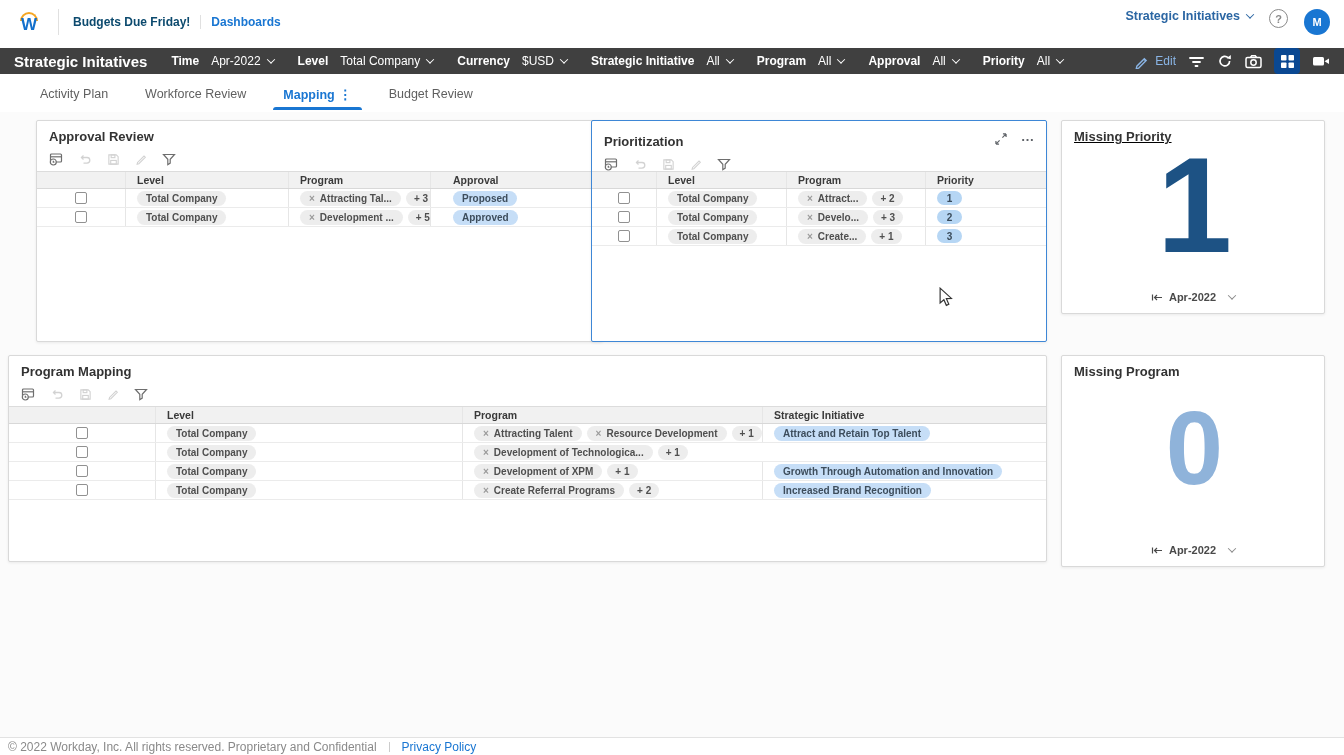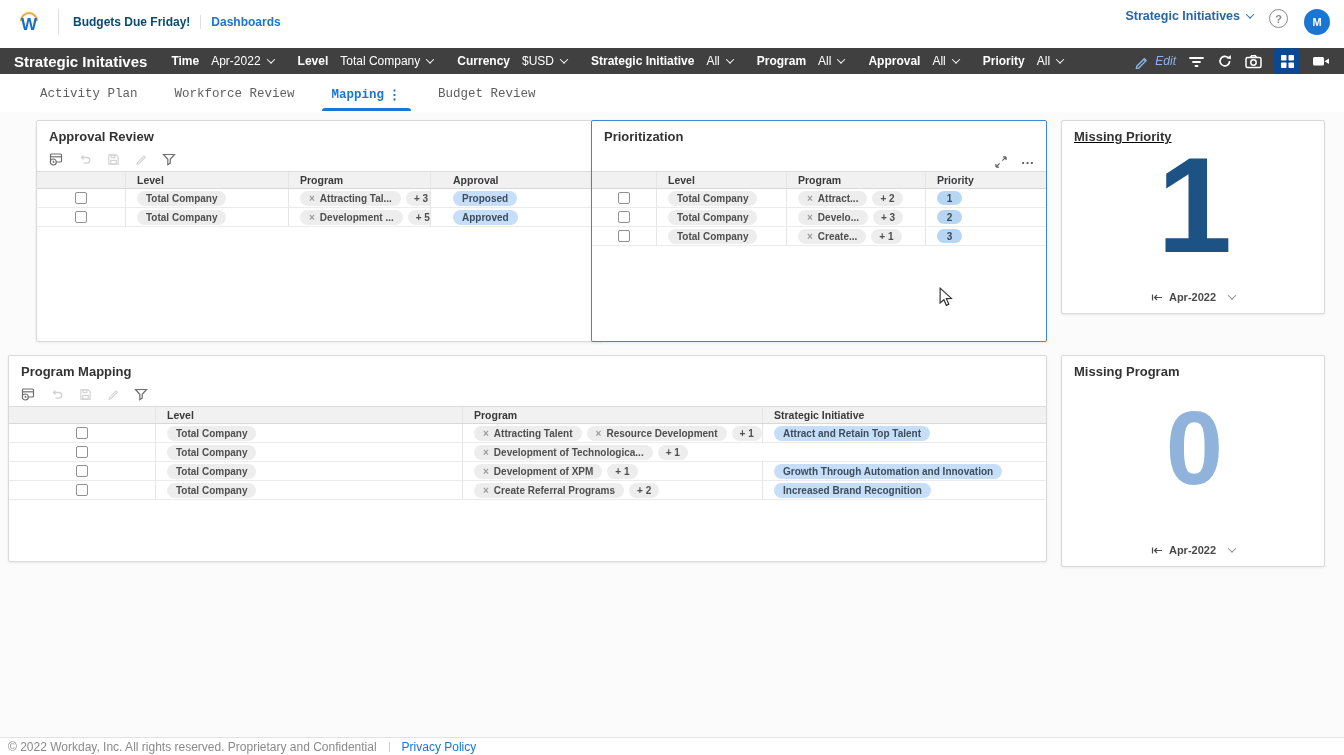--- a/index.html
+++ b/index.html
@@ -28,48 +28,48 @@
   .avatar { width:26px; height:26px; border-radius:50%; background:#1976d2; color:#fff;
     display:flex; align-items:center; justify-content:center; font-size:11px; font-weight:bold; cursor:pointer; }
 
   
   .bluebar { position:absolute; left:0; top:48px; width:1344px; height:26px; background:#404040;
     color:#fff; display:flex; align-items:center; padding:0 14px; }
   .bb-title { font-size:15px; font-weight:bold; margin-right:24px; white-space:nowrap; }
   .f-group { display:flex; align-items:center; margin-right:24px; white-space:nowrap; }
   .f-label { font-size:12px; font-weight:bold; margin-right:12px; }
   .f-value { font-size:12px; display:flex; align-items:center; cursor:pointer; }
-  .bb-icons { margin-left:auto; display:flex; align-items:center; gap:12px;font-style:italic; }
+  .bb-icons { margin-left:auto; display:flex; align-items:center; gap:12px; }
   .bb-btn { display:flex; align-items:center; gap:6px; cursor:pointer; }
   .bb-edit { color:#8ab5e6; font-size:12px; }
   .icon-box { width:26px; height:26px; display:flex; align-items:center; justify-content:center;
     border-radius:4px; cursor:pointer; }
   .icon-box.selected { background:#0a4892; }
 
   
   .tabsbar { position:absolute; left:0; top:78px; width:1296px; height:34px; background:#fff;
-    display:flex; align-items:flex-start; padding-left:40px;font-family:Liberation Mono, monospace; }
+    display:flex; align-items:flex-start; padding-left:40px; }
   .tab { font-size:12.5px; color:#5f5f5f; padding:9px 0 8px; margin-right:37px; cursor:pointer; position:relative; }
   .tab.active { color:#1976d2; font-weight:bold; display:flex; align-items:center; gap:4px; }
   .tab.active::after { content:""; position:absolute; left:-10px; right:-10px; bottom:0; height:3px;
     background:#1976d2; border-radius:3px 3px 0 0; }
   .kebab { color:#1976d2; font-weight:bold; font-size:13px; cursor:pointer; }
 
   
   .content-bg { position:absolute; left:0; top:112px; width:1344px; height:625px; background:#fbfbfb; }
   .panel { position:absolute; background:#fff; border:1px solid #d9d9d9; border-radius:2px;
     box-shadow:0 1px 3px rgba(0,0,0,.07); }
   .panel.active { border:1px solid #3e87d6; }
   .p-ar { left:8px;  top:120px; width:567px;  height:222px;margin-left:28px; }
   .p-pr { left:591px; top:120px; width:456px;  height:222px; }
   .p-mp { left:1061px;top:120px; width:264px;  height:194px;text-decoration:underline; }
   .p-pm { left:8px;  top:355px; width:1039px; height:207px; }
   .p-mg { left:1061px;top:355px; width:264px;  height:212px; }
   .p-title { font-size:13px; font-weight:bold; color:#333; padding:8px 12px 0; }
-  .p-head { display:flex; align-items:flex-start;flex-direction:column; }
+  .p-head { display:flex; align-items:flex-end; }
   .p-head-icons { margin-left:auto; display:flex; align-items:center; gap:14px; padding:10px 12px 0; }
   .p-tools { display:flex; align-items:center; gap:15px; padding:8px 12px 4px; }
   .t-icon { display:flex; cursor:pointer; }
   .t-on  { color:#6e6e6e; }
   .t-off { color:#d2d2d2; }
 
   
   .tbl { position:absolute; left:0; right:0; top:50px; font-size:10.5px; }
   .tr { display:grid; height:19px; background:#fff; border-bottom:1px solid #ebebeb; }
   .tr.th { background:#f1f1f1; border-top:1px solid #dcdcdc; border-bottom:1px solid #d8d8d8;

